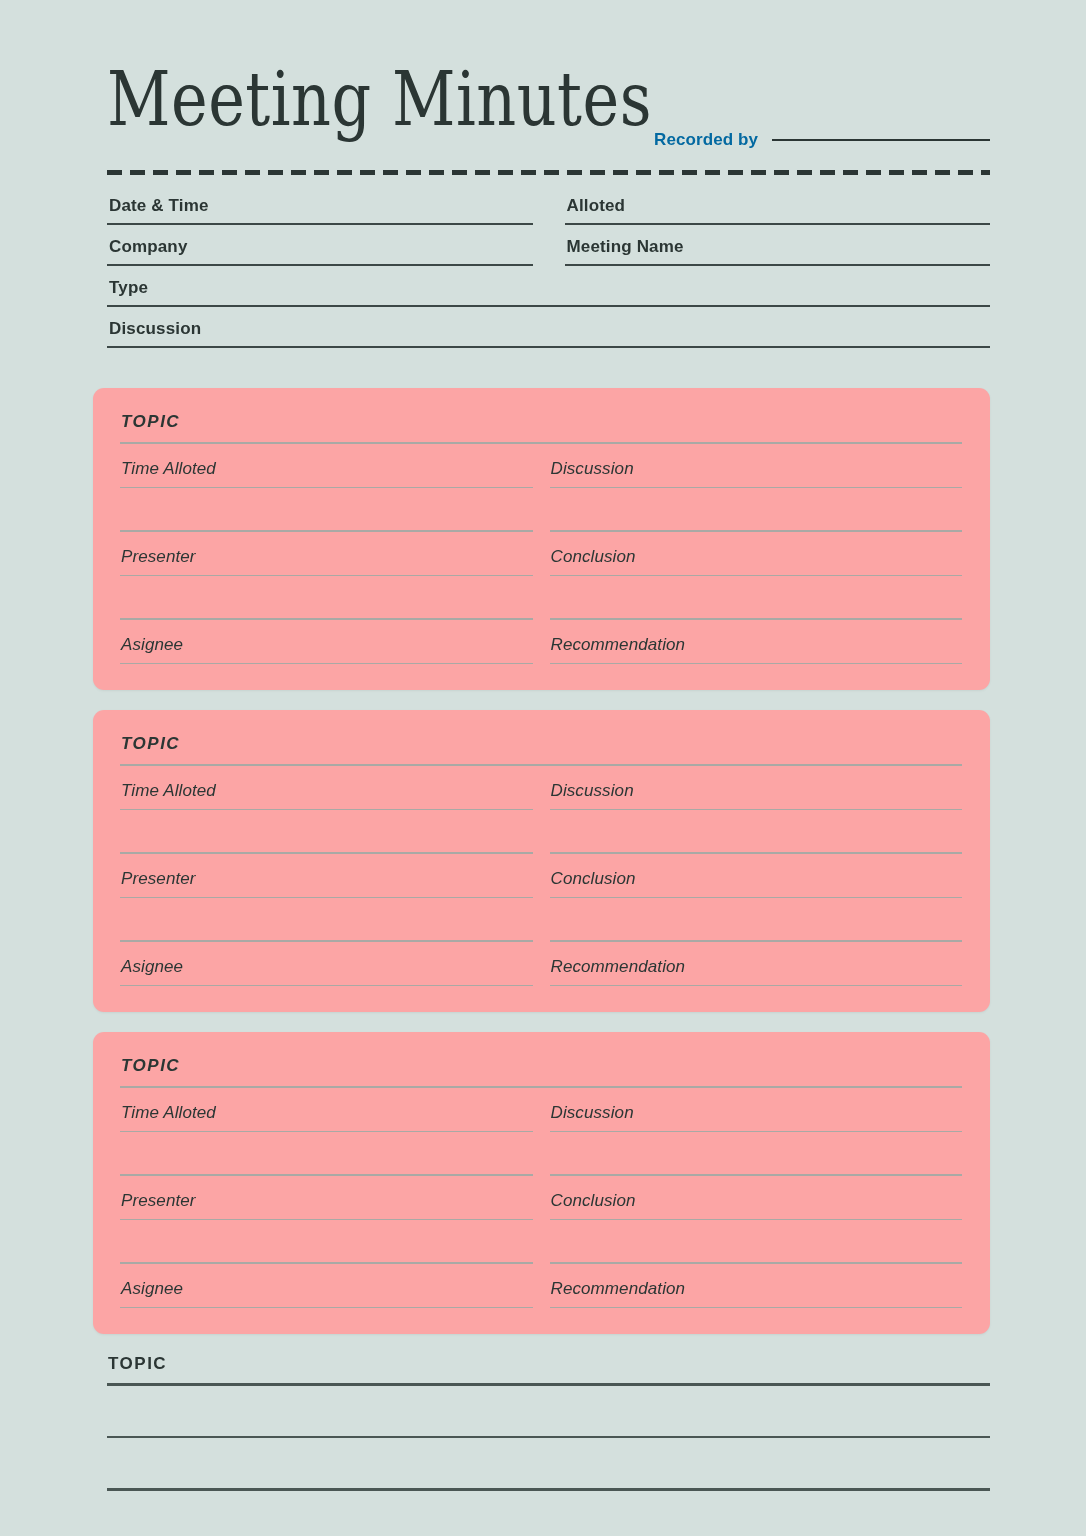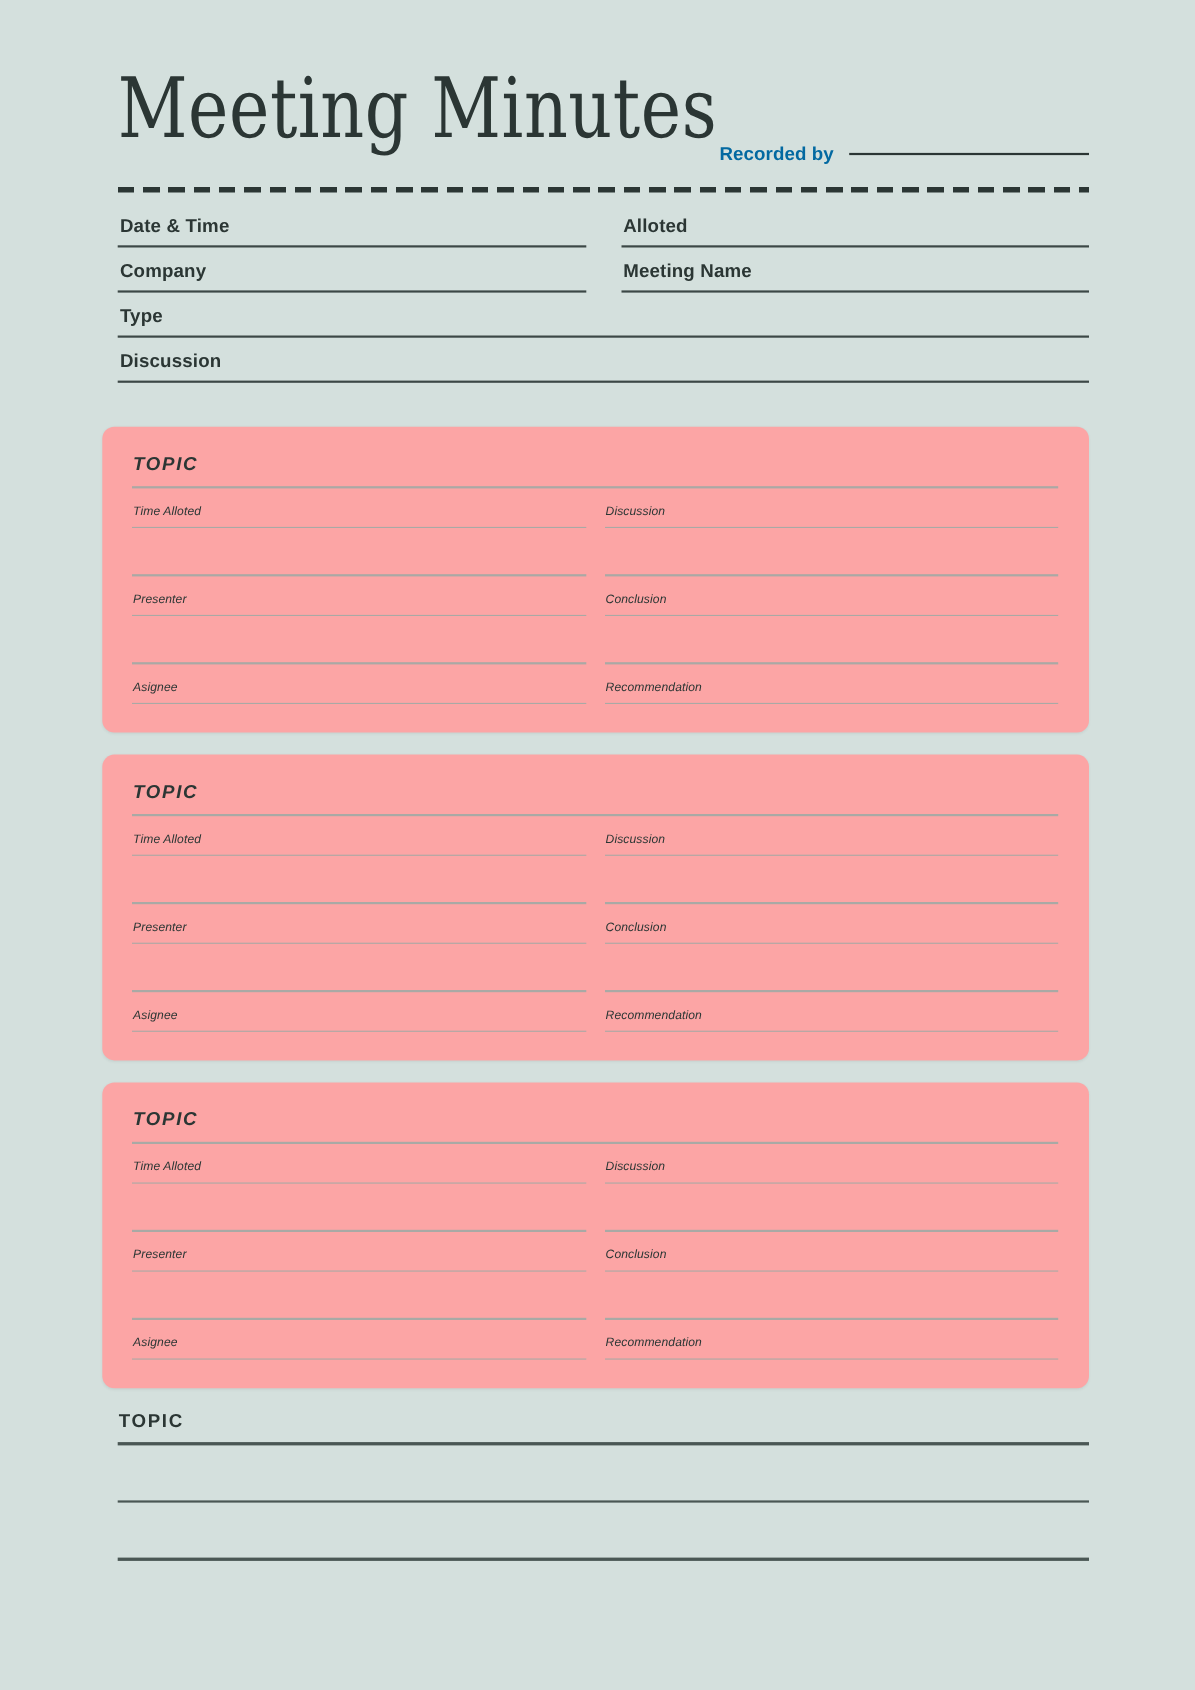--- a/index.html
+++ b/index.html
@@ -141,21 +141,21 @@
   }
   .topic-col {
     flex: 1 1 0;
     min-width: 0;
   }
 
   .field-block {
     padding-top: 15px;
   }
   .field-label {
-    font-size: 11px;
+    font-size: 17px;
     font-weight: 500;
     color: #2b3634;
     padding: 0 0 8px 1px;
     letter-spacing: 0.1px;
   }
   .field-rule {
     height: 1.5px;
     background: #a9a9a5;
   }
   .field-space {

